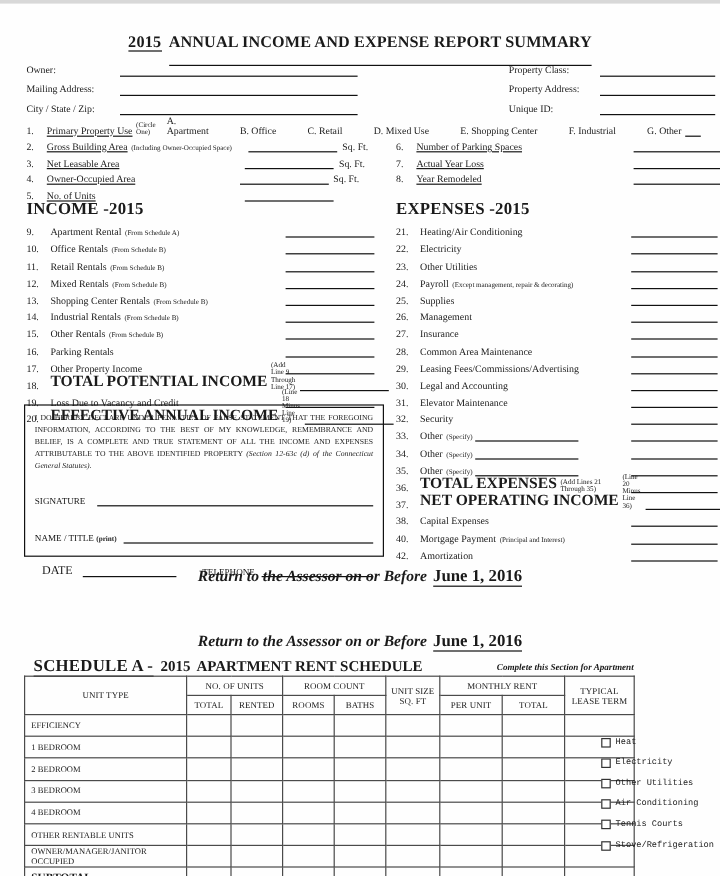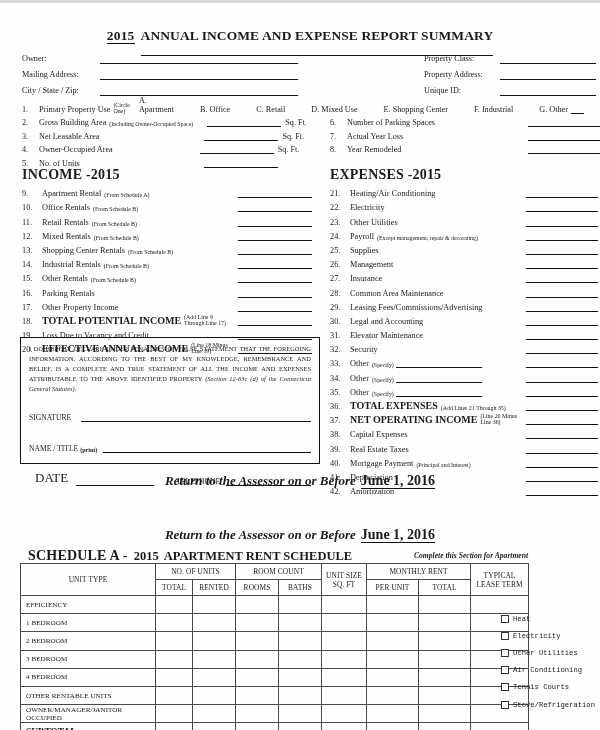--- a/index.html
+++ b/index.html
@@ -52,21 +52,21 @@
   }
   .ownerblk .lbl { width: 74px; }
   .propblk  .lbl { width: 72px; padding-left: 36px; }
   .ownerblk .rule { margin-left: 4px; margin-right: 4px; }
   .propblk  .rule { margin-left: 4px; margin-right: 2px; }
 
   
   .items { position: absolute; top: 100px; left: 22px; width: 562px; font-size: 8.2px; }
   .item { display: flex; align-items: flex-end; height: 13.5px; }
   .item .num { width: 17px; flex: 0 0 17px; }
-  .item .txt { white-space: nowrap; }
+  .item .txt { white-space: nowrap; text-decoration: underline; }
   .tiny { font-size: 5.9px; }
   .choice-a { margin-left: 4px; }
   .choice { margin-left: 26px; white-space: nowrap; }
   .blank-inline {
     display: inline-block; border-bottom: 1.05px solid #111;
     height: 9px; vertical-align: bottom;
   }
   .sqft { font-size: 8.2px; margin-left: 4px; }
 
   .items-right { position: absolute; top: 113.5px; left: 330px; width: 270px; font-size: 8.2px; }
@@ -83,21 +83,21 @@
   .income-list  { top: 184px; left: 22px;  width: 290px; }
   .expense-list { top: 184px; left: 330px; width: 268px; }
   .li { display: flex; align-items: flex-end; height: 14.2px; }
   .li .num { width: 20px; flex: 0 0 20px; text-align: left; }
   .li .nm  { white-space: nowrap; }
   .li .spacer { flex: 1 1 auto; min-width: 4px; }
   .li .amt {
     flex: 0 0 auto; width: 74px; border-bottom: 1.05px solid #111; height: 10px;
   }
   .expense-list .li .amt { width: 72px; }
-  .smallcap { font-variant: small-caps; font-weight: bold; font-size: 10px; }
+  .smallcap { font-variant: small-caps; font-weight: bold; font-size: 13px; }
   .specify-rule {
     display: inline-block; border-bottom: 1.05px solid #111;
     width: 86px; height: 9px; vertical-align: bottom; margin-left: 2px;
   }
 
   
   .declbox {
     position: absolute; top: 337px; left: 20px;
     width: 300px; height: 127px;
     border: 1.3px solid #111;
@@ -109,21 +109,21 @@
     letter-spacing: .05px;
   }
   .decl-text .ital { font-style: italic; }
   .sigrow { display: flex; align-items: flex-end; margin-top: 17px; }
   .sigrow .sl { font-variant: small-caps; font-size: 7.6px; white-space: nowrap; }
   .sigrow .sr { flex: 1 1 auto; border-bottom: 1.2px solid #111; height: 10px; margin-left: 10px; }
   .namerow { display: flex; align-items: flex-end; margin-top: 20px; }
   .namerow .sl { font-size: 7.6px; white-space: nowrap; text-align: center; }
   .namerow .sr { flex: 1 1 auto; border-bottom: 1.2px solid #111; height: 10px; margin-left: 6px; }
   .daterow { display: flex; align-items: flex-end; margin-top: 17px; }
-  .daterow .d1 { font-variant: small-caps; font-size: 13px; margin-left: 6px; }
+  .daterow .d1 { font-variant: small-caps; font-size: 10px; margin-left: 6px; }
   .daterow .r1 { width: 78px; border-bottom: 1.1px solid #111; height: 10px; margin-left: 8px; }
   .daterow .d2 { font-variant: small-caps; font-size: 7.6px; margin-left: 22px; }
   .daterow .r2 { flex: 1 1 auto; border-bottom: 1.1px solid #111; height: 10px; margin-left: 6px; }
 
   
   .return1 {
     position: absolute; top: 471px; left: 0; width: 600px;
     text-align: center;
   }
   .return2 {
@@ -497,35 +497,23 @@
         <span class="spacer"></span>
         <span class="amt"></span>
       </div>
       <div class="li">
         <span class="num">38.</span>
         <span class="nm">Capital Expenses</span>
         <span class="spacer"></span>
         <span class="amt"></span>
       </div>
       <div class="li">
-        <span class="num">39.</span>
-        <span class="nm">Real Estate Taxes</span>
-        <span class="spacer"></span>
-        <span class="amt"></span>
-      </div>
-      <div class="li">
         <span class="num">40.</span>
         <span class="nm">Mortgage Payment</span>
         <span class="tiny" style="margin-left: 3px;">(Principal and Interest)</span>
-        <span class="spacer"></span>
-        <span class="amt"></span>
-      </div>
-      <div class="li">
-        <span class="num">41.</span>
-        <span class="nm">Depreciation</span>
         <span class="spacer"></span>
         <span class="amt"></span>
       </div>
       <div class="li">
         <span class="num">42.</span>
         <span class="nm">Amortization</span>
         <span class="spacer"></span>
         <span class="amt"></span>
       </div>
     </div>

